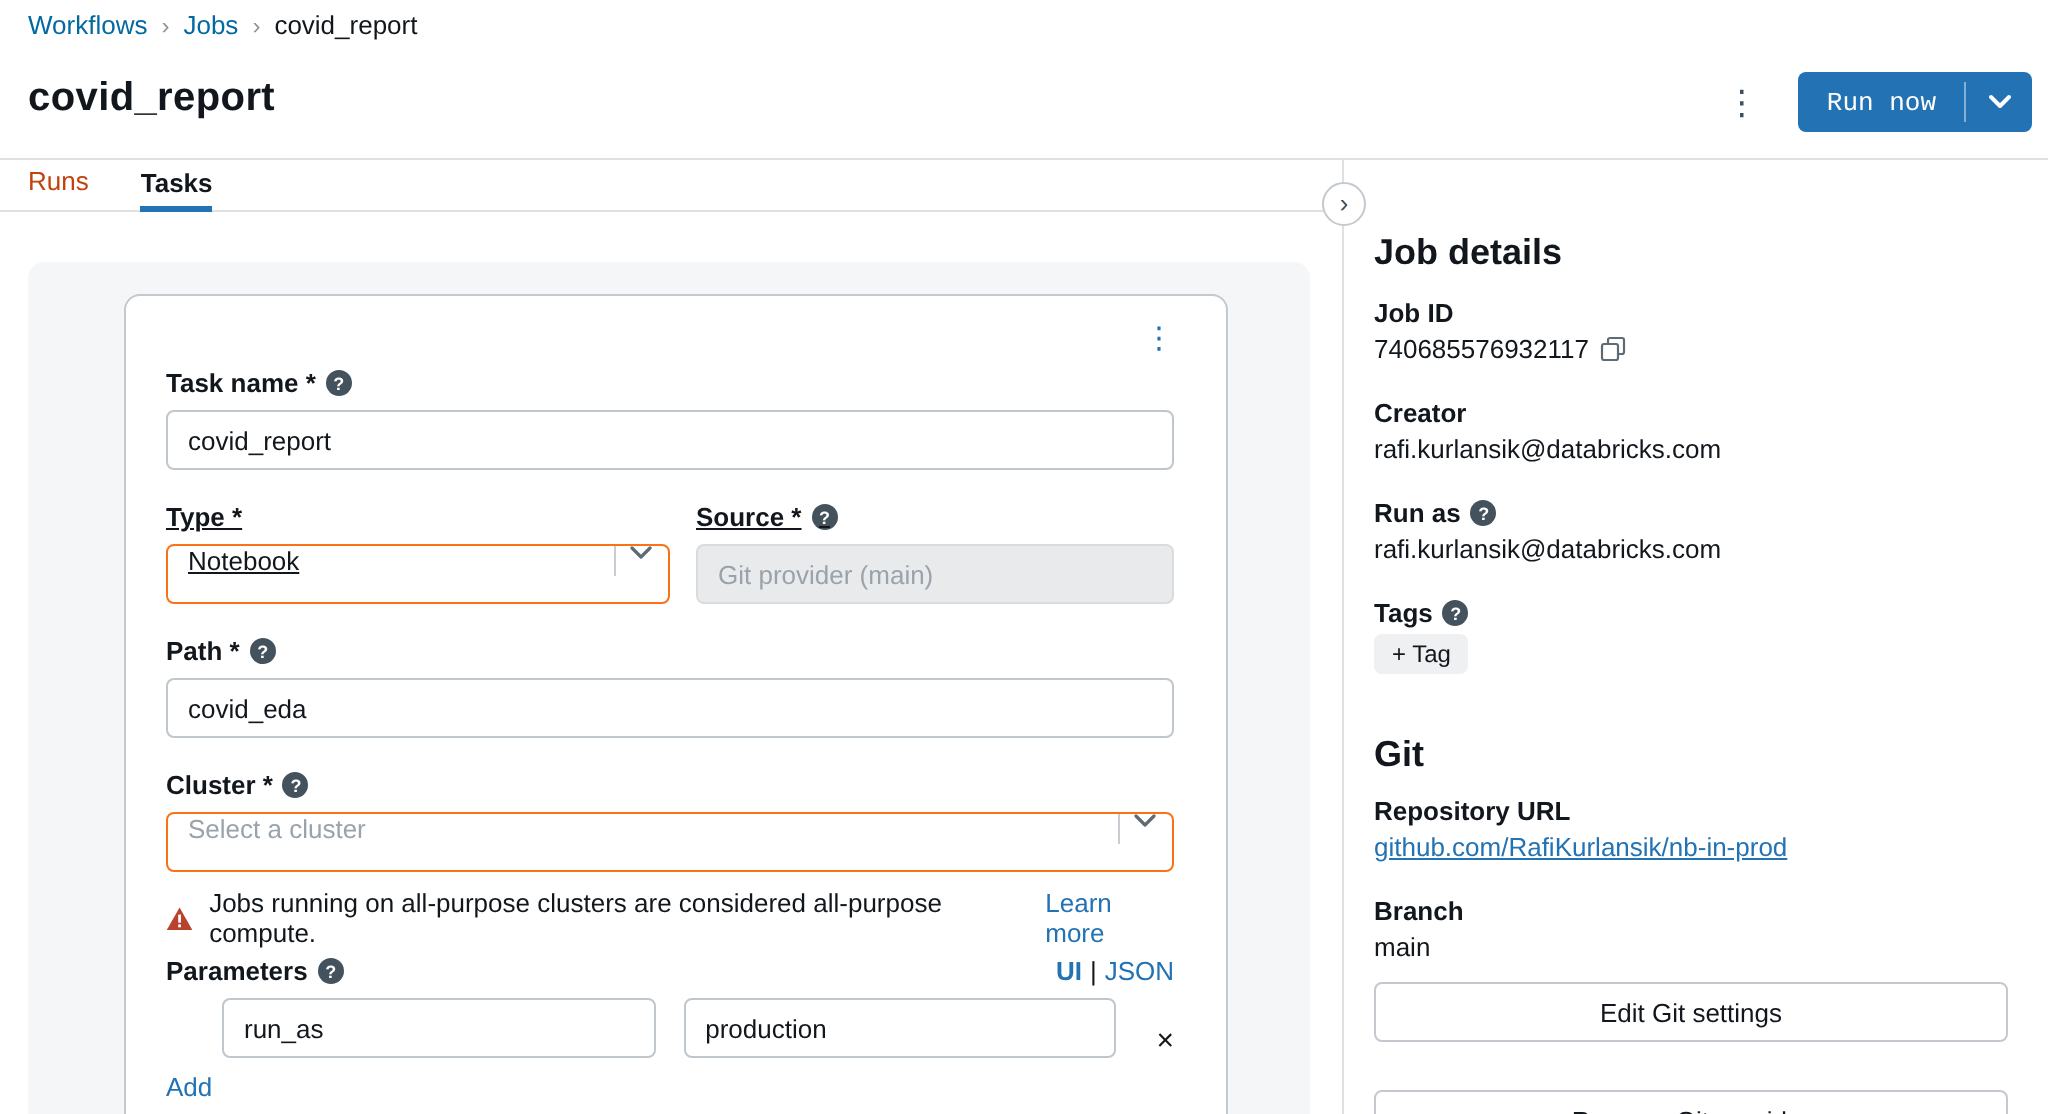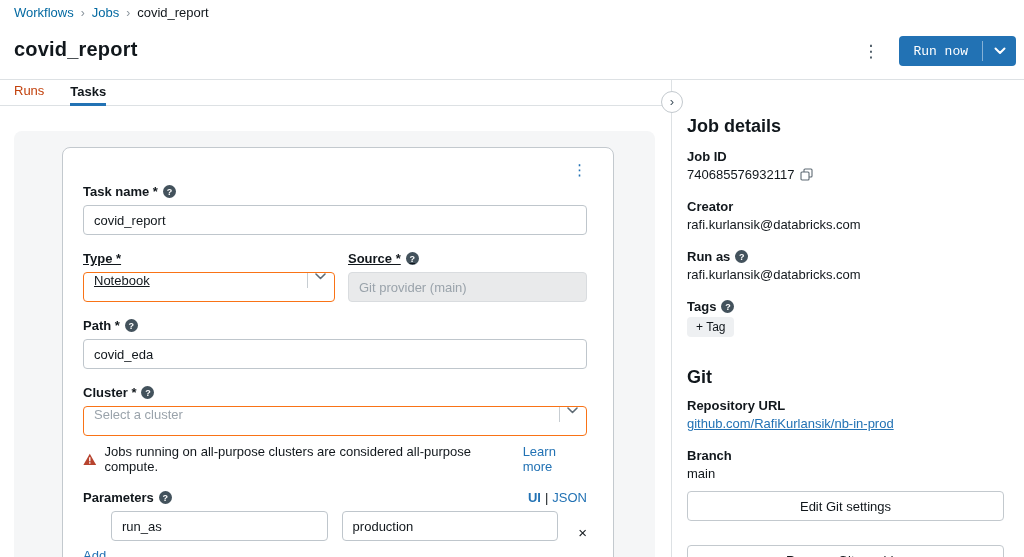--- a/index.html
+++ b/index.html
@@ -51,21 +51,21 @@
   .row2 { display:flex; gap:13px;text-decoration:underline; }
   .col-type { flex:0 0 252px; }
   .col-src { flex:1; }
   .selectbox { display:flex; align-items:flex-start; height:30px; border:1px solid #f97316; border-radius:4px;
     padding:0 8px 0 10px; font-size:13px; cursor:pointer; background:#fff; }
   .selectbox .grow { flex:1; }
   .selectbox .vline { width:1px; height:15px; background:#c7cdd2; margin-right:7px; }
   .placeholder { color:#9aa3ab; }
   .warning-row { display:flex; align-items:center; gap:8px; margin-top:8px; font-size:13px; }
   .warning-row a { color:#2272b4; text-decoration:none; cursor:pointer; }
-  .params-head { display:flex; align-items:center; margin-top:16px; }
+  .params-head { display:flex; align-items:center; margin-top:4px; }
   .params-head .grow { flex:1; }
   .uijson { font-size:13px; color:#2272b4; }
   .uijson .sep { color:#11171c; margin:0 4px; }
   .uijson a { color:#2272b4; text-decoration:none; cursor:pointer; }
   .uijson a.current { font-weight:700; }
   .param-row { display:flex; align-items:flex-end; gap:14px; margin-top:6px;margin-left:28px; }
   .param-row .tinput { width:230px; }
   .param-del { font-size:15px; color:#11171c; margin-left:6px; cursor:pointer; }
   .add-link { display:inline-block; margin-top:7px; font-size:13px; color:#2272b4; cursor:pointer; text-decoration:none; }
 

